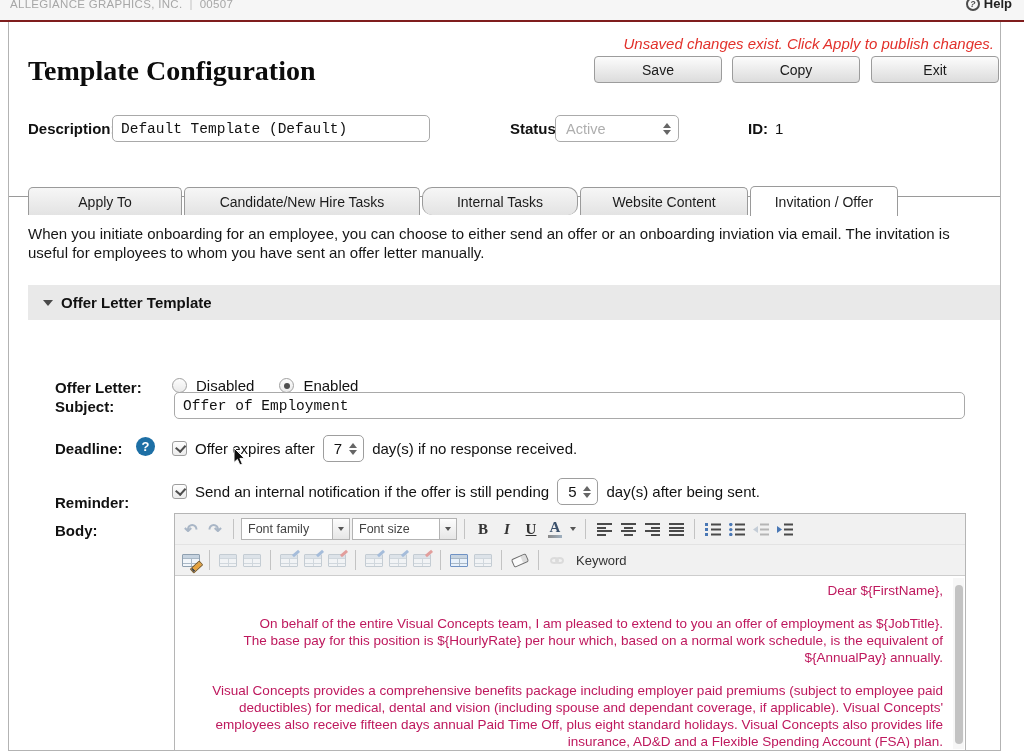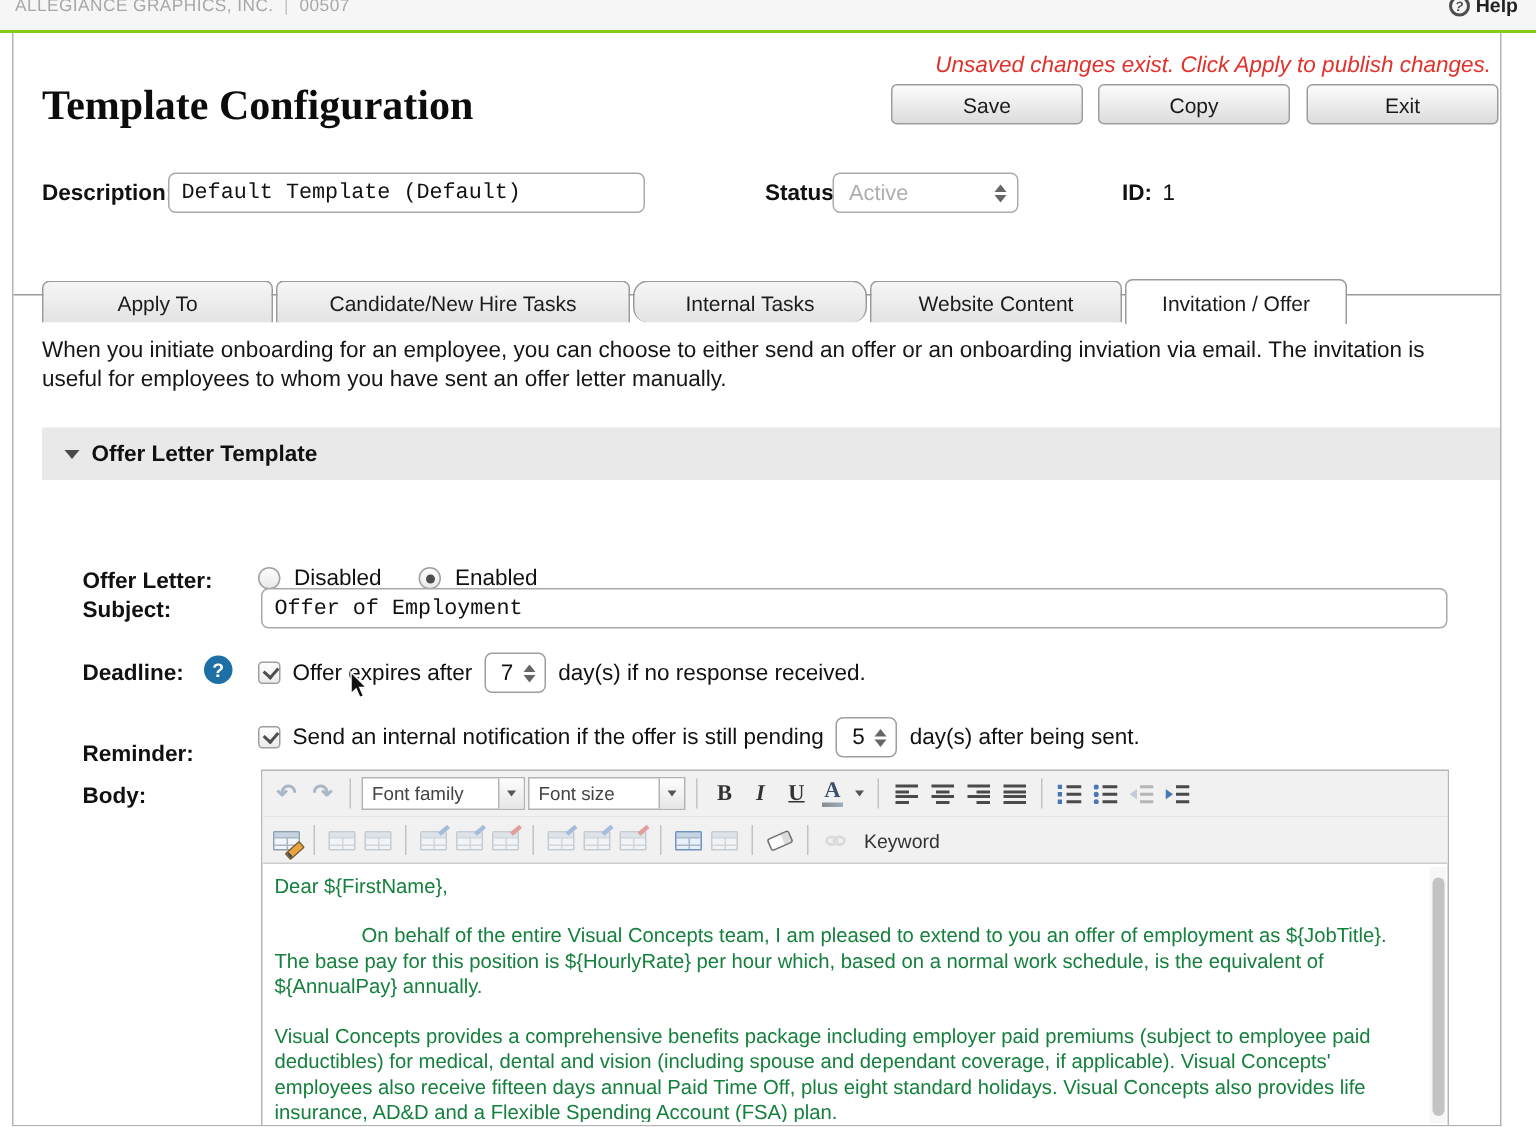--- a/index.html
+++ b/index.html
@@ -2,21 +2,21 @@
 <html style="--red: #e2302a; --blue: #1d6fa5;"><head>
 <meta charset="utf-8">
 <style>
   * { box-sizing: border-box; margin: 0; padding: 0; }
   html,body { width:1024px; height:751px; overflow:hidden; background:#fff;
               font-family:"Liberation Sans", sans-serif; }
   .page { position:relative; width:1024px; height:751px; background:#fff; overflow:hidden; }
 
   
   .topbar { position:absolute; left:0; top:0; width:1024px; height:22px; background:#f6f6f6;
-            border-bottom:2px solid #84cc16; display:flex; align-items:center;
+            border-bottom:2px solid #7f1d1d; display:flex; align-items:center;
             justify-content:space-between; padding:0 12px 13px 10px; }
   .tb-left { display:flex; align-items:center; gap:7px; font-size:11.5px; color:#a7a7a7; letter-spacing:.3px; }
   .tb-sep { color:#c2c2c2; }
   .help { display:flex; align-items:center; gap:4px; cursor:pointer; }
   .help-circ { width:14px; height:14px; border:2px solid #4c4c4c; border-radius:50%;
                display:flex; align-items:center; justify-content:center;
                font-size:9px; font-weight:bold; color:#4c4c4c; }
   .help-lbl { font-size:13px; font-weight:bold; color:#222; }
 
   
@@ -162,21 +162,21 @@
 
   .eraser { display:inline-block; width:16px; height:9px; background:#fbfbfb; border:1px solid #6e6e6e;
             border-radius:2px; transform:rotate(-24deg); box-shadow:inset -5px 0 0 #dcdcdc; }
   .link-icon { display:flex; align-items:center; }
   .ring { width:9px; height:7px; border:2px solid #c2c2c2; border-radius:50%; }
   .ring + .ring { margin-left:-4px; }
   .kw-lbl { font-size:13px; color:#333; margin-left:6px; cursor:pointer; }
 
   
   .ed-body { position:relative; height:calc(100% - 64px); overflow:hidden;
-             padding:6px 22px 0 8px; font-size:13.5px; line-height:17px; color:#15803d; cursor:text; }
+             padding:6px 22px 0 8px; font-size:13.5px; line-height:17px; color:#be185d; cursor:text;text-align:right; }
   .ed-body p { margin:0 0 16px 0; }
   .indent { text-indent:58px; }
   .ed-sb { position:absolute; right:1px; top:64px; bottom:1px; width:11px; background:#f7f7f7; }
   .ed-thumb { position:absolute; left:1.5px; top:7px; width:8px; height:calc(100% - 12px);
               background:#c3c3c3; border-radius:5px; cursor:grab; }
 
   .cursor { position:absolute; left:233px; top:447px; z-index:50; pointer-events:none; }
 </style>
 </head>
 <body>

